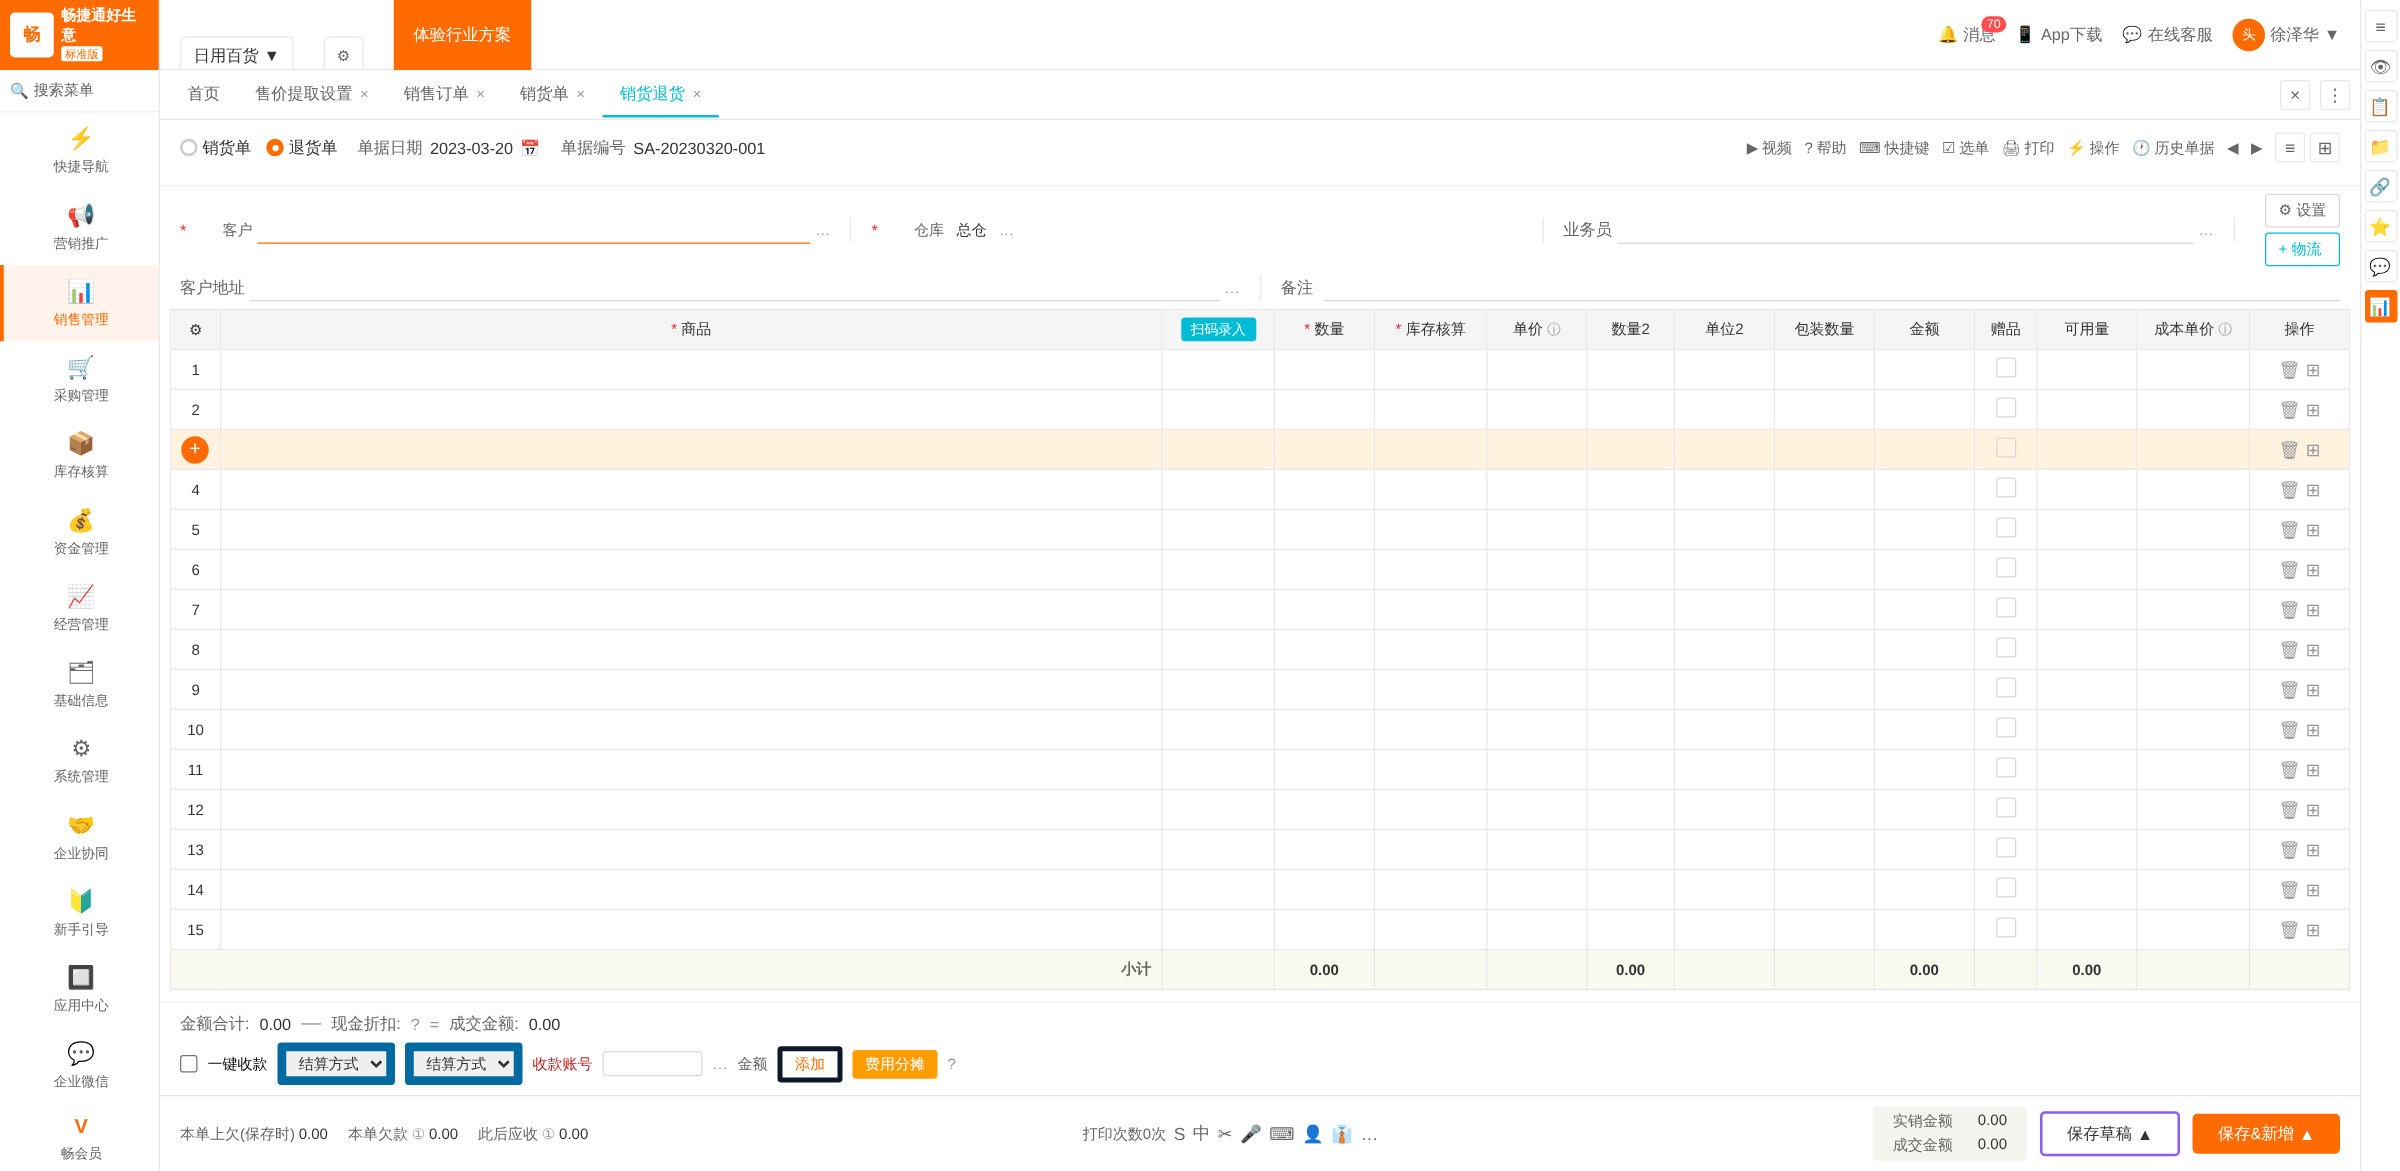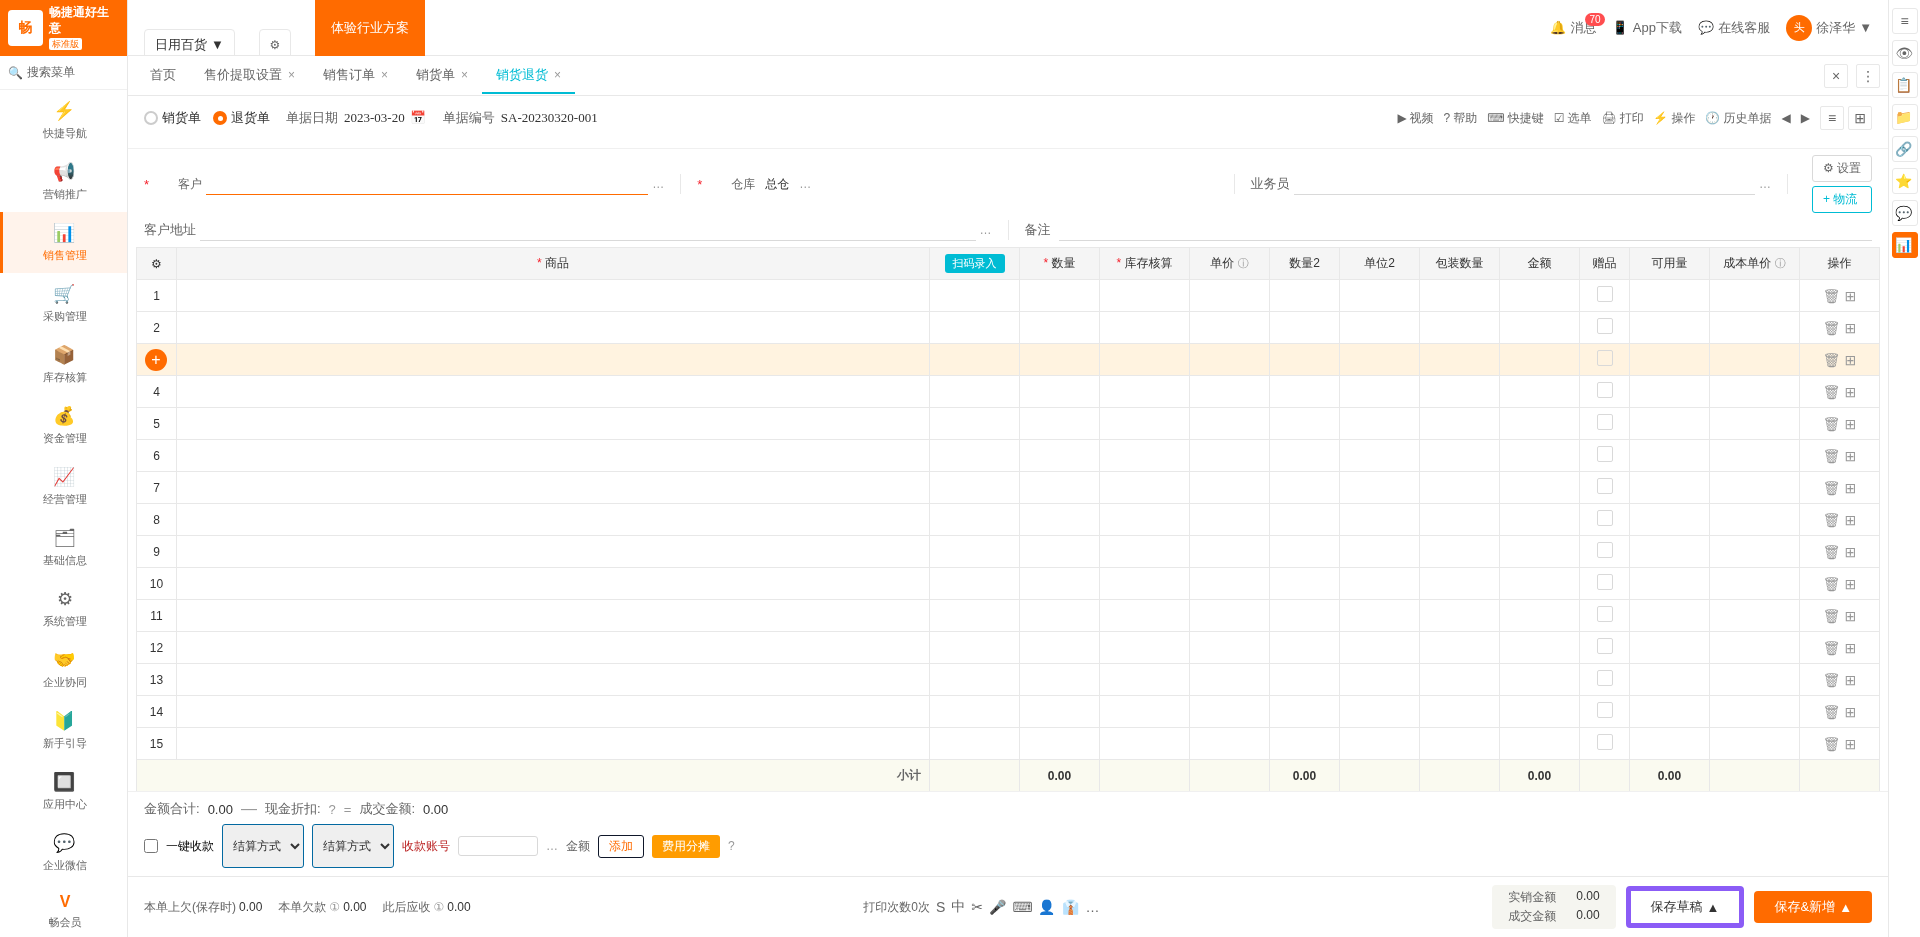--- a/index.html
+++ b/index.html
@@ -43,21 +43,21 @@
     .content { flex: 1; overflow: hidden; display: flex; flex-direction: column; background: #fff; margin: 0; }
 
     
     .form-header { padding: 10px 16px; border-bottom: 1px solid #f0f0f0; }
     .form-header-row1 { display: flex; align-items: center; gap: 16px; margin-bottom: 8px; }
     .radio-group { display: flex; align-items: center; gap: 12px; }
     .radio-item { display: flex; align-items: center; gap: 4px; cursor: pointer; color: #333; font-size: 13px; }
     .radio-dot { width: 14px; height: 14px; border-radius: 50%; border: 2px solid #ccc; display: flex; align-items: center; justify-content: center; }
     .radio-dot.checked { border-color: #ff6b00; background: #ff6b00; }
     .radio-dot.checked::after { content: ''; width: 5px; height: 5px; border-radius: 50%; background: #fff; }
-    .form-field { display: flex; align-items: center; gap: 6px; font-size: 13px; color: #333; font-family: Liberation Serif, serif; }
+    .form-field { display: flex; align-items: center; gap: 6px; font-size: 13px; color: #333; }
     .form-label { color: #666; }
     .form-value { color: #333; }
     .date-icon { color: #999; cursor: pointer; }
     .header-actions { margin-left: auto; display: flex; align-items: center; gap: 10px; }
     .header-action-item { display: flex; align-items: center; gap: 3px; color: #666; cursor: pointer; font-size: 12px; }
     .btn-set { background: #fff; border: 1px solid #d9d9d9; border-radius: 3px; padding: 4px 10px; cursor: pointer; color: #666; font-size: 12px; display: flex; align-items: center; gap: 3px; }
     .btn-logistics { background: #fff; border: 1px solid #00bcd4; border-radius: 3px; padding: 4px 10px; cursor: pointer; color: #00bcd4; font-size: 12px; display: flex; align-items: center; gap: 3px; }
 
     
     .form-fields { display: flex; align-items: center; padding: 6px 16px; gap: 0; }
@@ -88,34 +88,34 @@
     
     .form-footer { background: #fff; border-top: 1px solid #f0f0f0; padding: 8px 16px; }
     .footer-row1 { display: flex; align-items: center; gap: 8px; font-size: 13px; }
     .footer-label { color: #666; }
     .footer-amount { color: #333; }
     .footer-minus { color: #999; font-size: 16px; }
     .footer-equal { color: #999; }
     .footer-result { color: #333; font-weight: 500; }
     .footer-row2 { display: flex; align-items: center; gap: 8px; margin-top: 6px; font-size: 12px; }
     .checkbox-small { width: 14px; height: 14px; cursor: pointer; }
-    .footer-select { border: 1px solid #0369a1; border-radius: 3px; padding: 13px 6px; font-size: 12px; color: #333; cursor: pointer; }
+    .footer-select { border: 7px solid #0369a1; border-radius: 3px; padding: 2px 6px; font-size: 12px; color: #333; cursor: pointer; }
     .footer-input { border: 1px solid #d9d9d9; border-radius: 3px; padding: 2px 6px; font-size: 12px; width: 80px; }
     .footer-dots { color: #999; cursor: pointer; }
-    .add-btn { background: none; border: 1px solid #0f172a; color: #ff6b00; padding: 2px 10px; border-radius: 3px; cursor: pointer; font-size: 12px; }
+    .add-btn { background: none; border: 4px solid #0f172a; color: #ff6b00; padding: 2px 10px; border-radius: 3px; cursor: pointer; font-size: 12px; }
     .expense-btn { background: #ff9c00; color: #fff; border: none; padding: 3px 10px; border-radius: 3px; cursor: pointer; font-size: 12px; }
 
     
     .bottom-bar { background: #fff; border-top: 1px solid #e8e8e8; padding: 8px 16px; display: flex; align-items: center; justify-content: space-between; }
     .bottom-left { display: flex; align-items: center; gap: 16px; font-size: 12px; color: #666; }
     .bottom-stat { display: flex; align-items: center; gap: 3px; }
     .bottom-val { color: #333; }
     .bottom-center { display: flex; align-items: center; gap: 6px; color: #666; font-size: 12px; }
     .bottom-right { display: flex; align-items: center; gap: 10px; }
-    .btn-save-draft { background: #fff; border: 5px solid #8b5cf6; color: #333; padding: 7px 20px; border-radius: 4px; cursor: pointer; font-size: 13px; display: flex; align-items: center; gap: 4px; }
+    .btn-save-draft { background: #fff; border: 2px solid #8b5cf6; color: #333; padding: 7px 20px; border-radius: 4px; cursor: pointer; font-size: 13px; display: flex; align-items: center; gap: 4px; }
     .btn-save-new { background: #ff6b00; color: #fff; border: none; padding: 7px 20px; border-radius: 4px; cursor: pointer; font-size: 13px; display: flex; align-items: center; gap: 4px; }
 
     
     .right-panel { width: 32px; background: #fff; border-left: 1px solid #e8e8e8; display: flex; flex-direction: column; align-items: center; padding: 8px 0; gap: 6px; flex-shrink: 0; }
     .right-panel-btn { width: 26px; height: 26px; border: 1px solid #e8e8e8; border-radius: 3px; display: flex; align-items: center; justify-content: center; cursor: pointer; color: #666; font-size: 14px; }
     .right-panel-btn.active { background: #ff6b00; color: #fff; border-color: #ff6b00; }
 
     
     .col-product { min-width: 160px; }
     .col-qty { width: 80px; }

